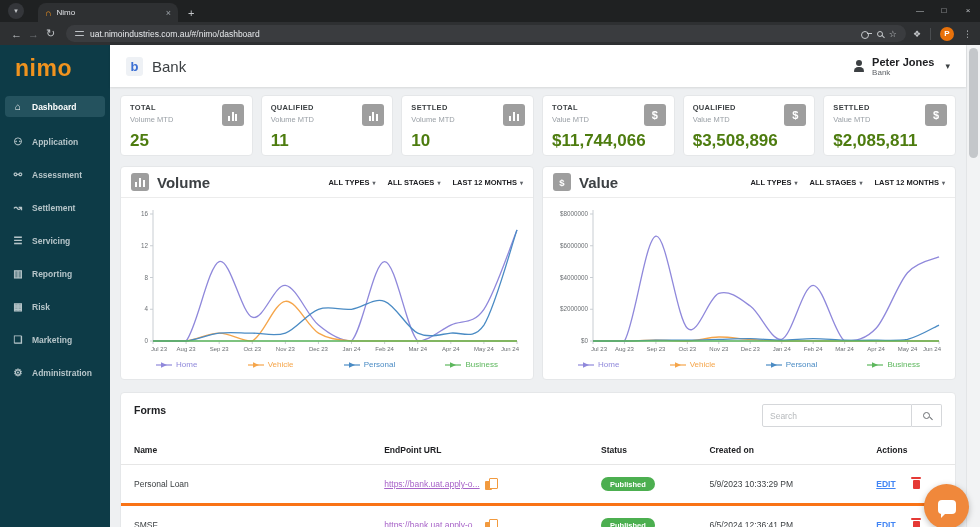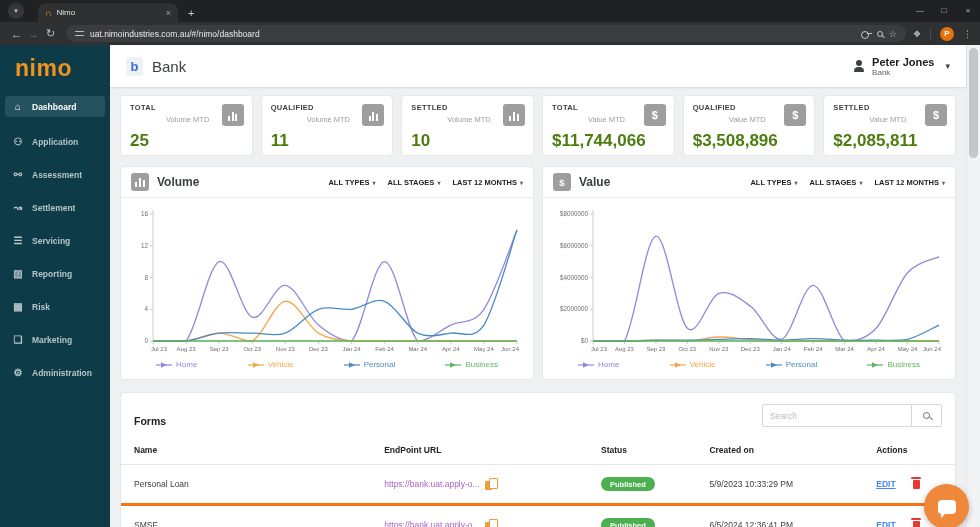--- a/index.html
+++ b/index.html
@@ -58,63 +58,63 @@
   .person::after { content:''; position:absolute; bottom:0; left:1px; width:10px; height:5px; border-radius:5px 5px 1px 1px; background:#3c4043; }
   .user-name { font-size:11px; font-weight:bold; color:#202124; }
   .user-role { font-size:8px; color:#5f6368; }
   .user-caret { font-size:9px; color:#3c4043; margin-left:4px; }
 
   .main-body { flex:1; padding:8px 10px 0; overflow:hidden; }
 
   .stats { display:flex; gap:8px; }
   .card { flex:1; background:#fff; border:1px solid #e5e7e9; border-radius:4px; padding:7px 9px; position:relative; height:61px; }
   .card-label { font-size:7.5px; font-weight:bold; color:#3c4043; letter-spacing:0.3px; }
-  .card-sub { font-size:7.5px; color:#9aa0a6; margin-top:3px;margin-left:36px; }
+  .card-sub { font-size:7.5px; color:#9aa0a6; margin-top:3px; }
   .card-value { font-size:17px; font-weight:bold; color:#4d7c0f; margin-top:7px; }
   .card-icon { position:absolute; top:8px; right:8px; width:22px; height:22px; background:#9e9e9e; border-radius:3px;
     display:flex; align-items:flex-end; justify-content:center; overflow:hidden; }
   .bars { display:flex; gap:1.5px; align-items:flex-end; padding-bottom:5px; }
   .bars span { width:2.2px; background:#fff; display:block; }
   .b1{height:5px;} .b2{height:9px;} .b3{height:7px;}
   .dollar-glyph { color:#fff; font-size:11px; font-weight:bold; align-self:center; }
 
   .charts { display:flex; gap:8px; margin-top:10px; }
   .panel { flex:1; background:#fff; border:1px solid #e5e7e9; border-radius:4px; min-width:0; }
   .panel-head { display:flex; align-items:center; gap:8px; padding:6px 10px; }
   .panel-icon { width:18px; height:18px; background:#9e9e9e; border-radius:3px; display:flex; align-items:flex-end; justify-content:center; flex-shrink:0; }
   .panel-icon .bars { padding-bottom:4px; }
   .panel-icon .dollar-glyph { font-size:9.5px; align-self:center; }
-  .panel-title { font-size:12px; font-weight:bold; color:#3c4043; }
+  .panel-title { font-size:15px; font-weight:bold; color:#3c4043; }
   .filters { margin-left:auto; display:flex; gap:12px; }
   .filter { font-size:7.5px; font-weight:bold; color:#202124; display:flex; align-items:center; gap:3px;justify-content:space-between; }
   .caret { font-size:6px; color:#5f6368; }
   .panel-divider { height:1px; background:#ececec; }
   .chart-wrap { padding:8px 8px 0; }
   .chart-svg { width:100%; height:150px; display:block; font-family:"Liberation Sans",sans-serif; }
   .legend { display:flex; justify-content:space-around; padding:4px 10px 10px; }
   .legend-item { display:flex; align-items:center; gap:4px; font-size:8px; }
 
   .forms { margin-top:12px; background:#fff; border:1px solid #e5e7e9; border-radius:4px; padding-top:11px; height:150px; }
-  .forms-head { display:flex; align-items:flex-end; padding:0 13px 11px; }
+  .forms-head { display:flex; align-items:flex-start; padding:0 13px 11px; }
   .forms-title { font-size:10.5px; font-weight:bold; color:#202124; }
   .search { margin-left:auto; display:flex; }
   .search input { width:150px; height:23px; border:1px solid #d5d7da; border-radius:2px 0 0 2px; font-size:8.5px; padding:0 7px;
     color:#3c4043; outline:none; font-family:"Liberation Sans",sans-serif; }
   .search input::placeholder { color:#b6b9bc; }
   .search-btn { width:30px; height:23px; border:1px solid #d5d7da; border-left:none; background:#fff; border-radius:0 2px 2px 0;
     display:flex; align-items:center; justify-content:center; }
   .mag-dark { width:7px; height:7px; border:1.4px solid #6b6f73; border-radius:50%; position:relative; }
   .mag-dark::after { content:''; position:absolute; width:4px; height:1.4px; background:#6b6f73; transform:rotate(45deg); right:-3.5px; bottom:-1.5px; }
 
   table { width:100%; border-collapse:collapse; table-layout:fixed; }
   th { font-size:8.5px; font-weight:bold; color:#202124; text-align:left; padding:7px 13px 9px; border-bottom:1px solid #e6e6e6; }
   td { font-size:8.5px; color:#3c4043; padding:12px 13px; border-bottom:3px solid #f97316; }
   .c-name{width:30%;} .c-url{width:26%;} .c-status{width:13%;} .c-created{width:20%;} .c-actions{width:11%;}
   .url-cell { display:flex; align-items:center; gap:5px; }
-  .url-link { color:#a763c8; }
+  .url-link { color:#a763c8; text-decoration:underline; }
   .copyic { width:13px; height:13px; position:relative; flex-shrink:0; }
   .copyic::before { content:''; position:absolute; left:0; top:3px; width:7px; height:9px; background:#f29a3e; border-radius:1px; }
   .copyic::after { content:''; position:absolute; left:4px; top:0; width:7px; height:9px; background:#fff; border:1.2px solid #f29a3e; border-radius:1px; }
   .badge { display:inline-block; background:#4caf50; color:#fff; border-radius:9px; padding:2.5px 9px; font-size:7.5px; font-weight:bold; }
   .actions-cell { display:flex; align-items:center; gap:17px; }
   .edit-link { color:#4285f4; font-weight:bold; text-decoration:underline; font-size:8.5px; }
   .trash { width:7px; height:9px; background:#e53935; border-radius:1px; position:relative; display:inline-block; }
   .trash::before { content:''; position:absolute; top:-2.6px; left:-1.6px; width:10px; height:1.8px; background:#e53935; border-radius:1px; }
 
   .scrollbar { width:14px; background:#f2f3f4; border-left:1px solid #e3e5e7; position:relative; flex-shrink:0; }

